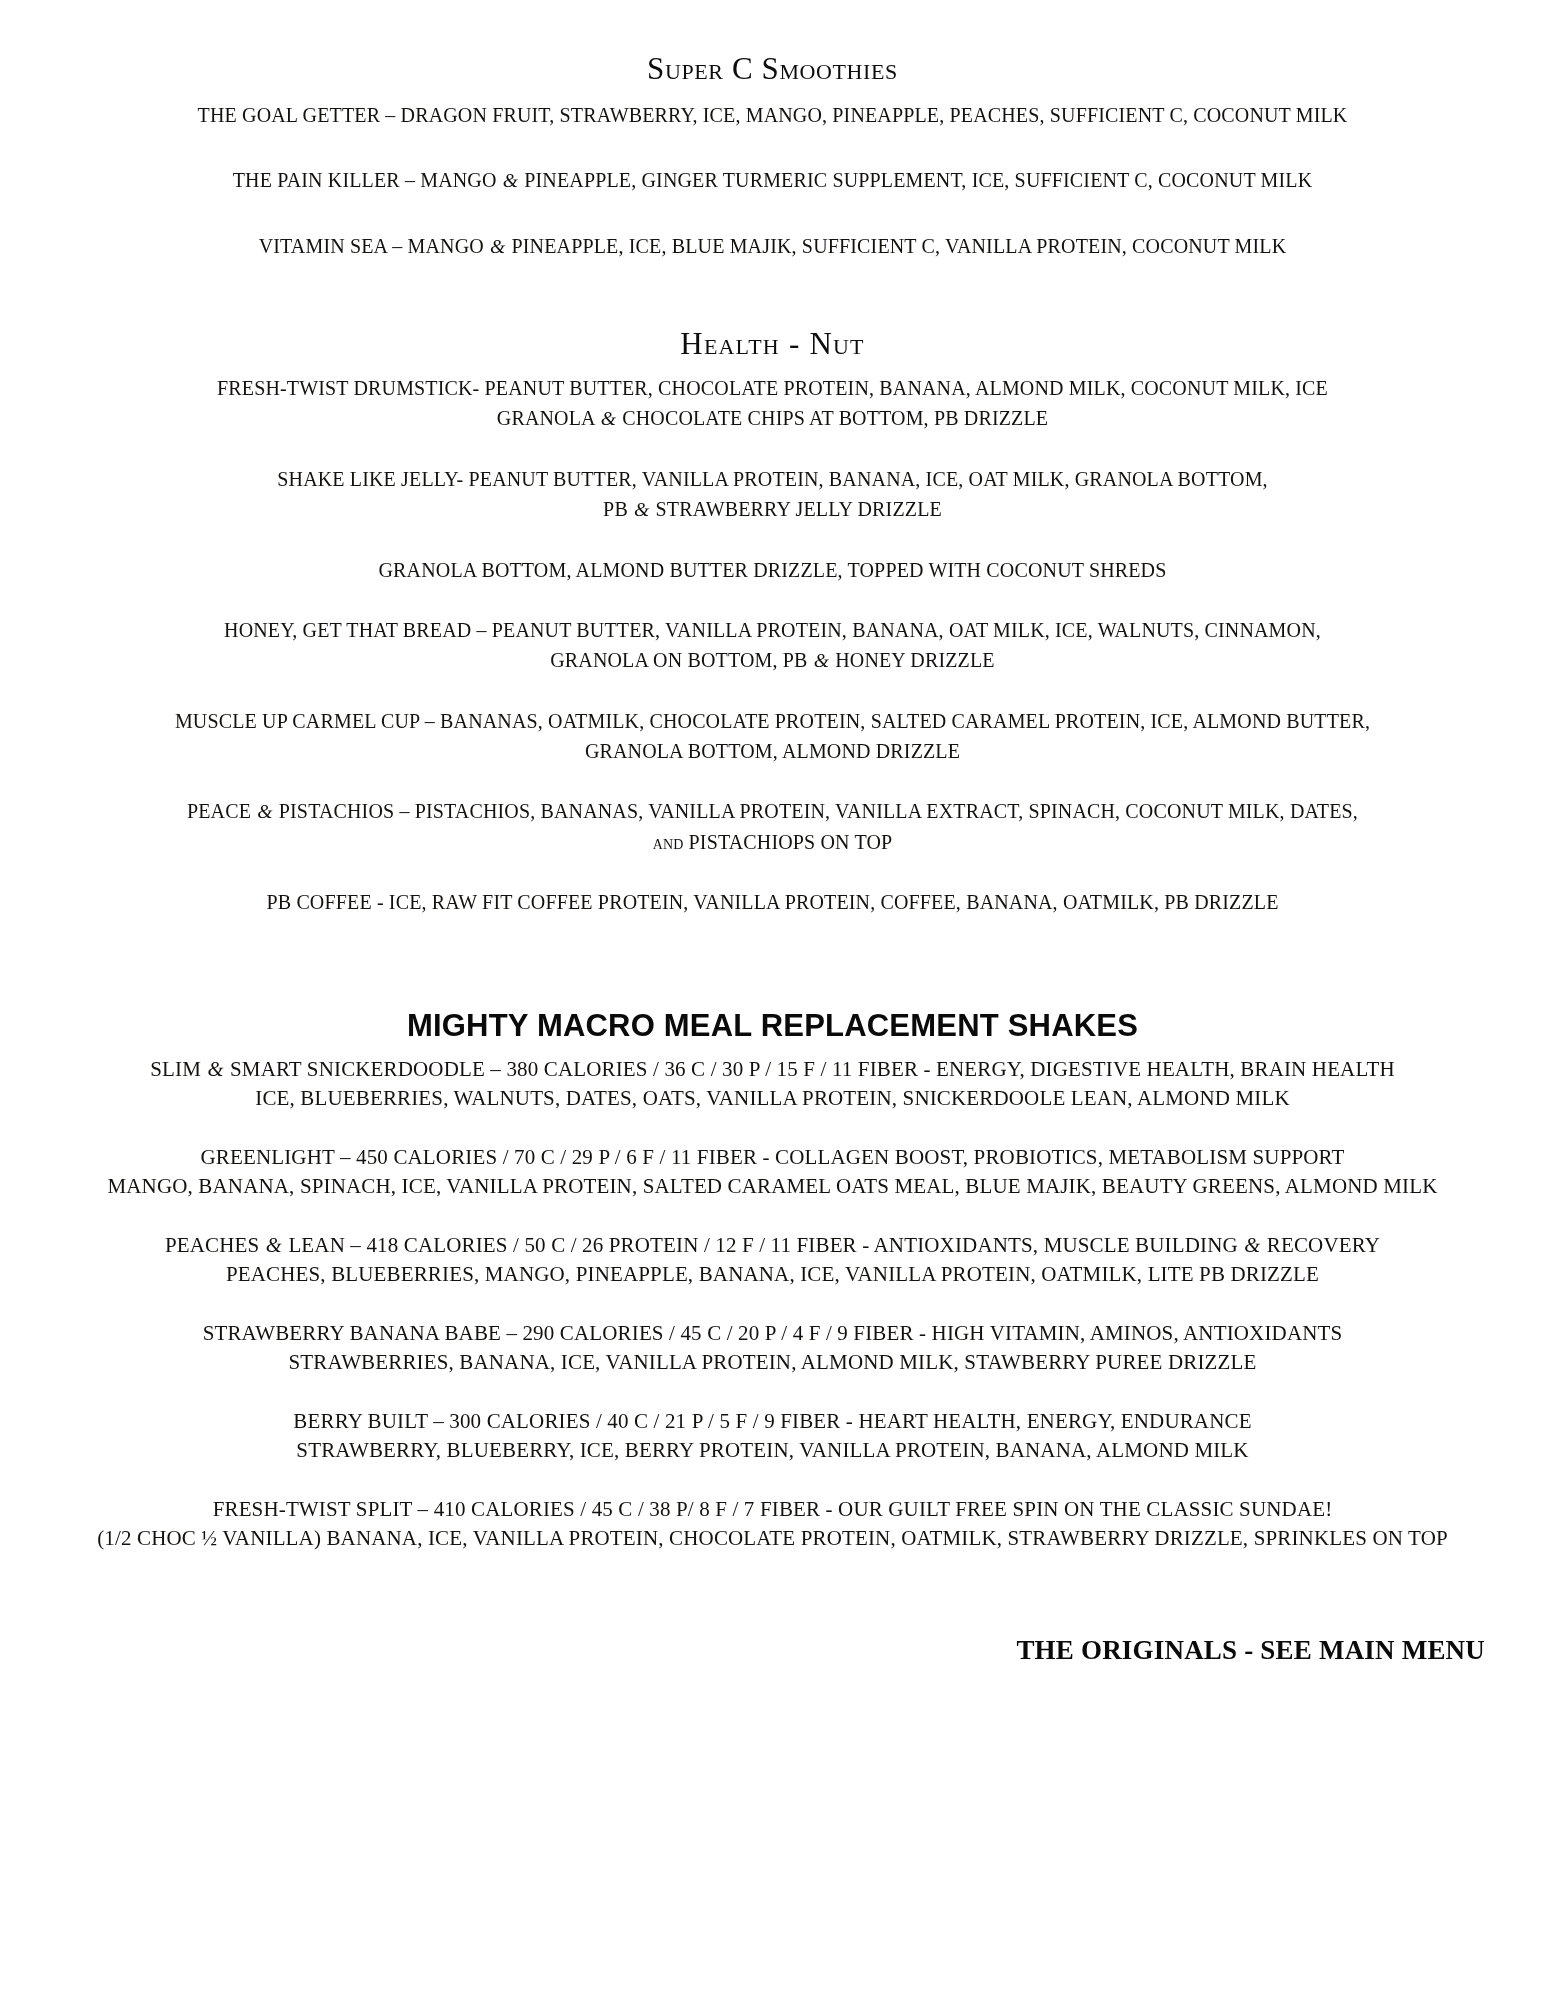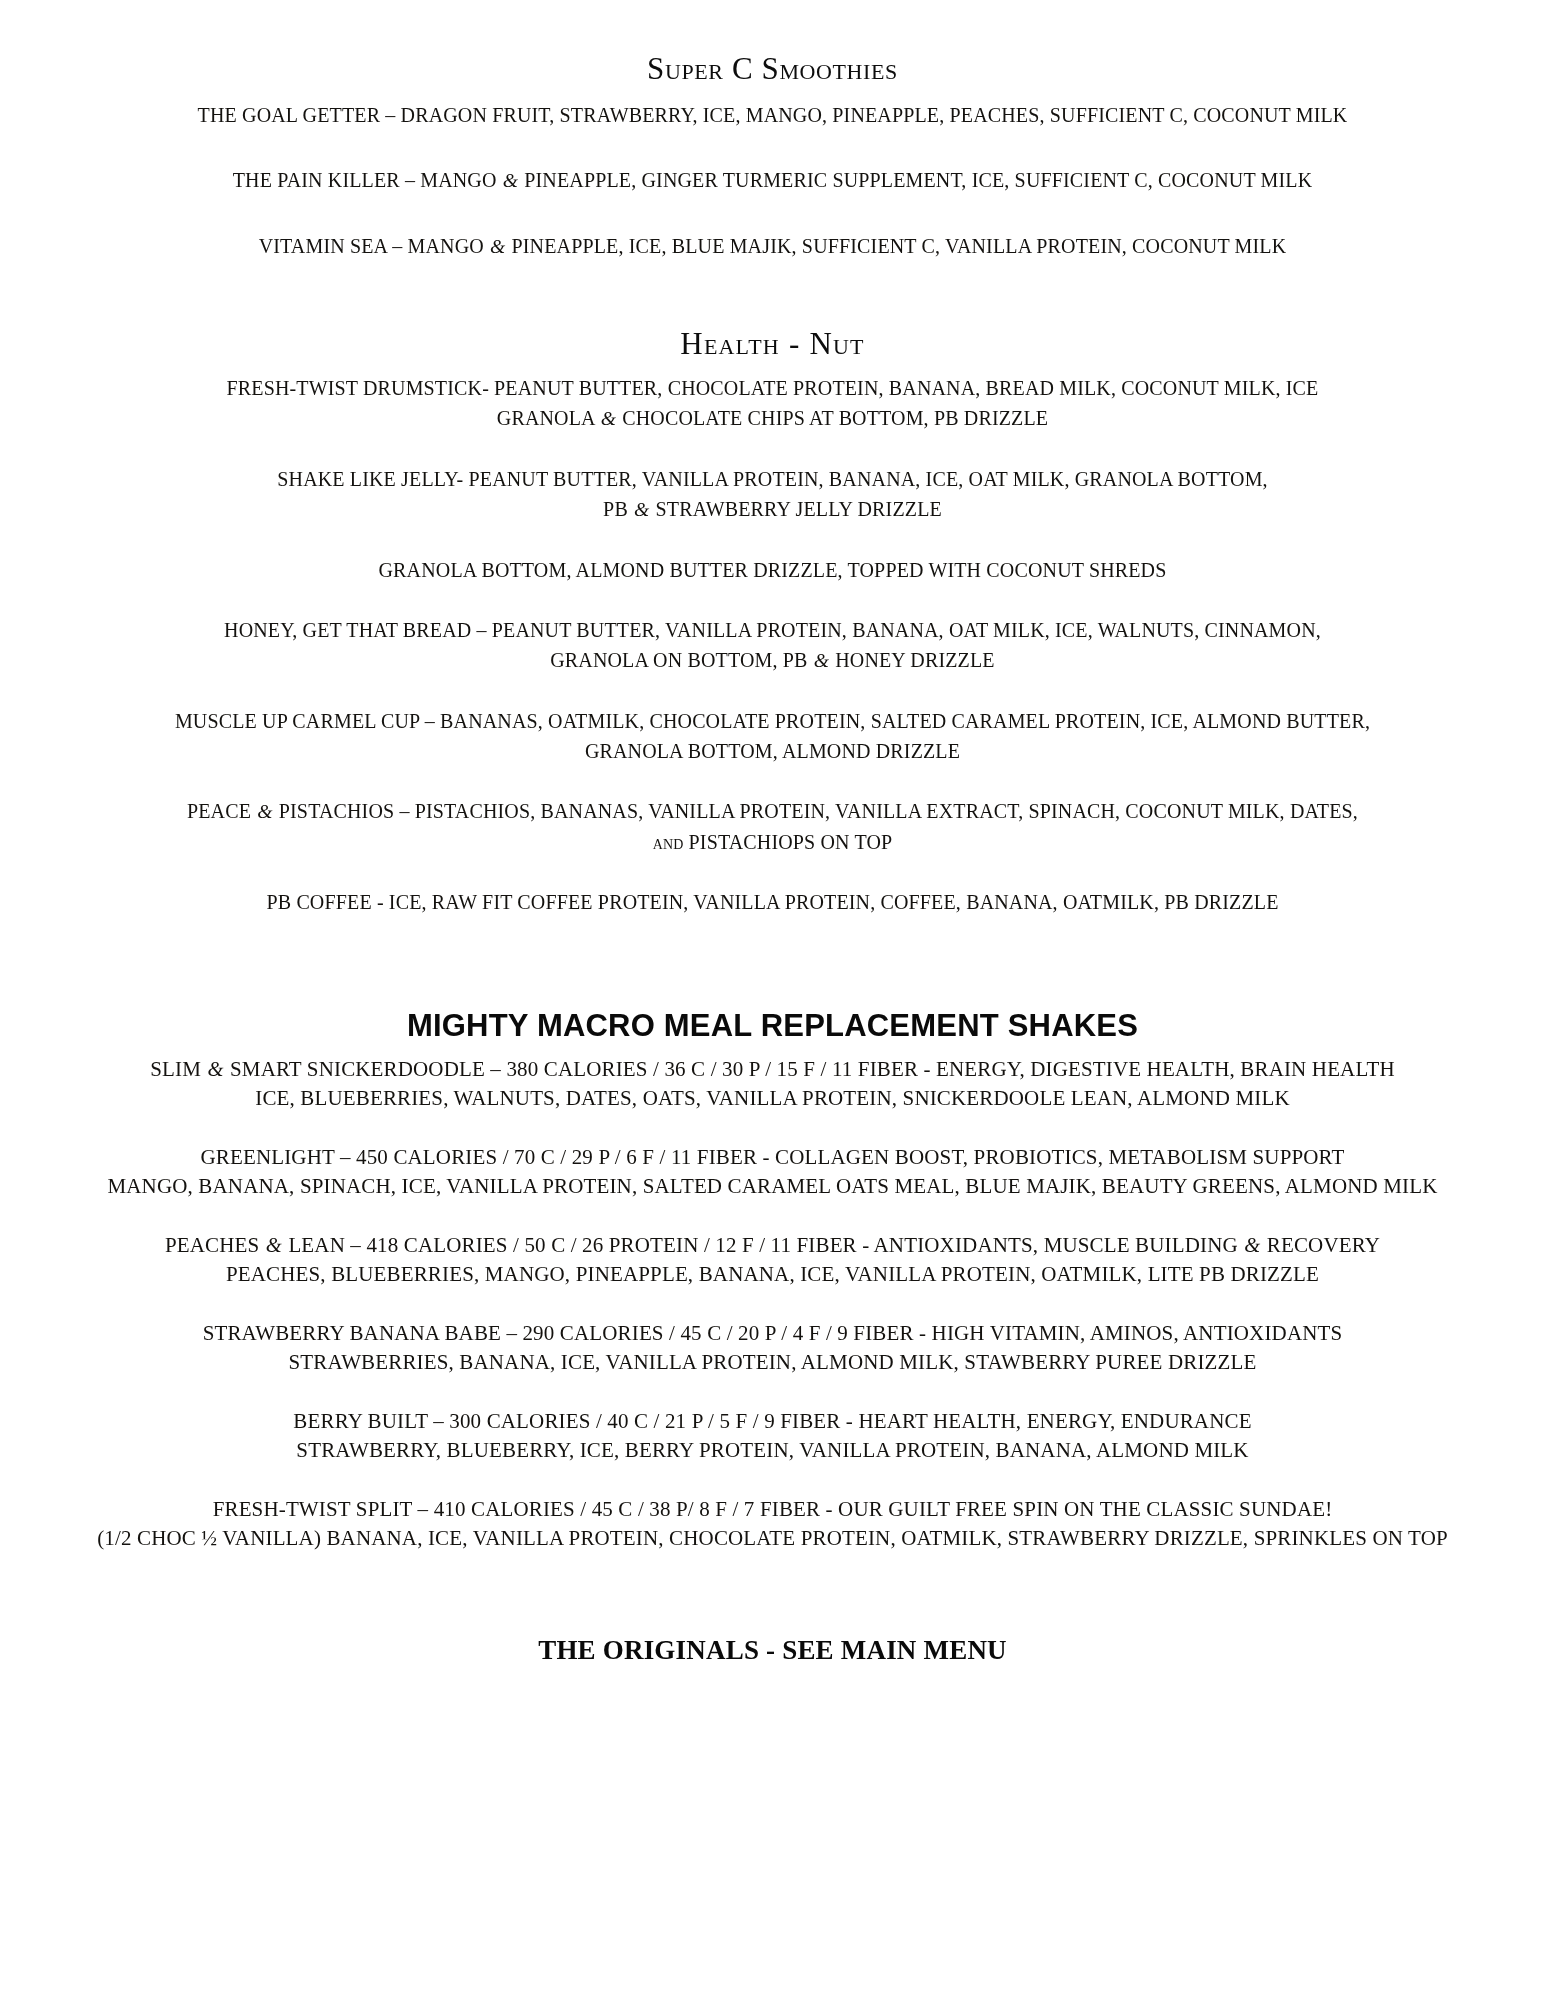--- a/index.html
+++ b/index.html
@@ -53,21 +53,21 @@
     font-family: Liberation Sans, sans-serif;
     font-weight: bold;
     font-size: 31px;
     line-height: 34px;
     letter-spacing: 0.2px;
     margin: 0;
     padding-top: 62px;
     color: #0a0a0a;
   }
   .head-originals {
-    text-align: center;
+    text-align: right;
     font-family: "Liberation Serif", "DejaVu Serif", serif;
     font-weight: bold;
     font-size: 27px;
     line-height: 30px;
     letter-spacing: 0.2px;
     margin: 0;
     padding-top: 52px;
     color: #0a0a0a;
   }
 
@@ -134,21 +134,21 @@
     </li>
     <li class="item">
       <span class="line">VITAMIN SEA – MANGO <span class="amp">&amp;</span> PINEAPPLE, ICE, BLUE MAJIK, SUFFICIENT C, VANILLA PROTEIN, COCONUT MILK</span>
     </li>
   </ul>
 
   <h2 class="section-head head-health-nut">Health - Nut</h2>
 
   <ul class="items group-healthnut">
     <li class="item">
-      <span class="line">FRESH-TWIST DRUMSTICK- PEANUT BUTTER, CHOCOLATE PROTEIN, BANANA, BREAD MILK, COCONUT MILK, ICE</span>
+      <span class="line">FRESH-TWIST DRUMSTICK- PEANUT BUTTER, CHOCOLATE PROTEIN, BANANA, ALMOND MILK, COCONUT MILK, ICE</span>
       <span class="line">GRANOLA <span class="amp">&amp;</span> CHOCOLATE CHIPS AT BOTTOM, PB DRIZZLE</span>
     </li>
     <li class="item">
       <span class="line">SHAKE LIKE JELLY- PEANUT BUTTER, VANILLA PROTEIN, BANANA, ICE, OAT MILK, GRANOLA BOTTOM,</span>
       <span class="line">PB <span class="amp">&amp;</span> STRAWBERRY JELLY DRIZZLE</span>
     </li>
     <li class="item">
       <span class="line">GRANOLA BOTTOM, ALMOND BUTTER DRIZZLE, TOPPED WITH COCONUT SHREDS</span>
     </li>
     <li class="item">

